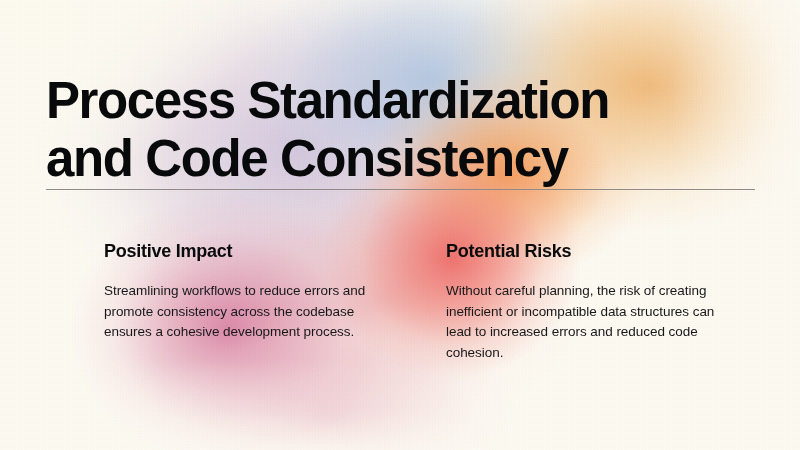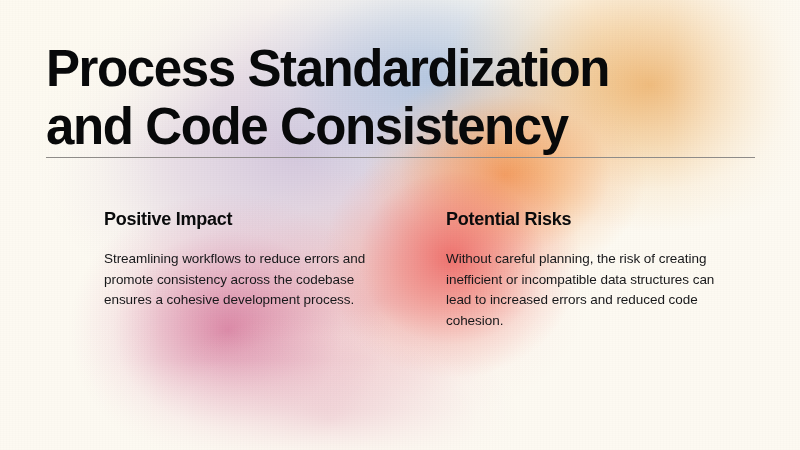--- a/index.html
+++ b/index.html
@@ -159,20 +159,21 @@
         rgba(255,255,255,0) 1px, rgba(255,255,255,0) 2px),
       repeating-linear-gradient(90deg,
         rgba(0,0,0,0.03) 0px, rgba(0,0,0,0.03) 1px,
         rgba(255,255,255,0) 1px, rgba(255,255,255,0) 3px);
   }
 
   
   .content {
     position: absolute;
     inset: 0;
+    margin-top: 32px;
   }
 
   .title-block {
     position: absolute;
     left: 46px;
     top: 40px;
     width: 712px;
   }
 
   .title {

